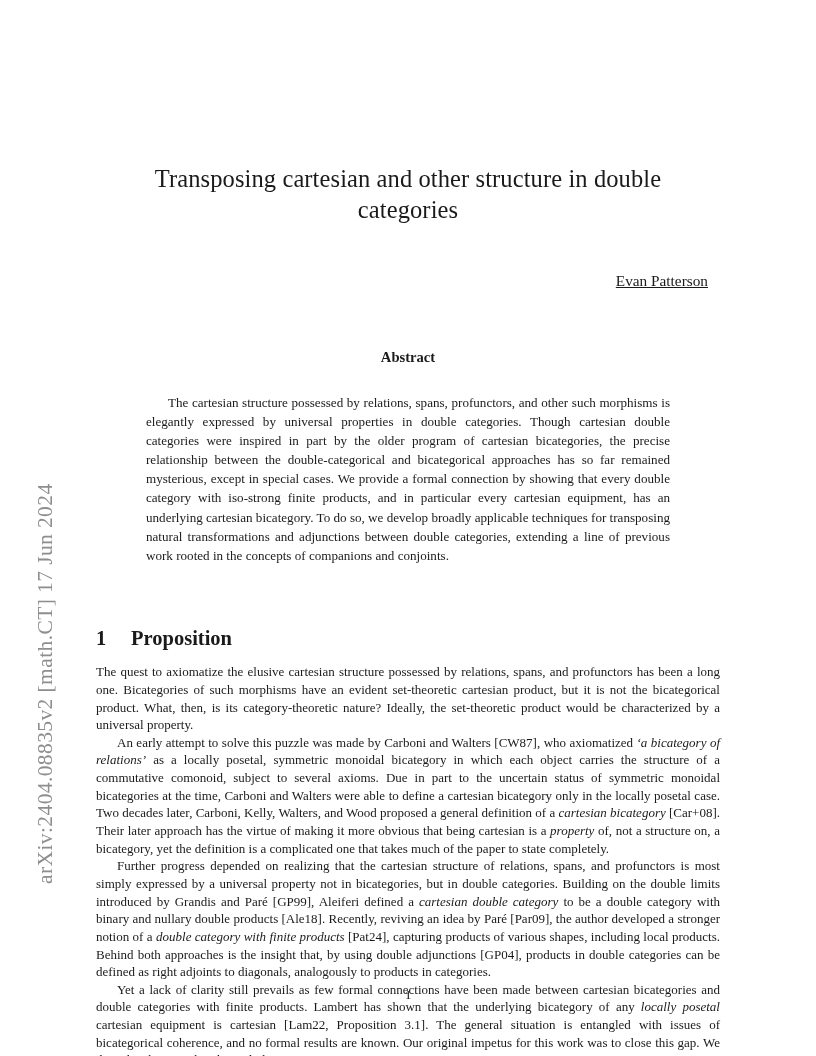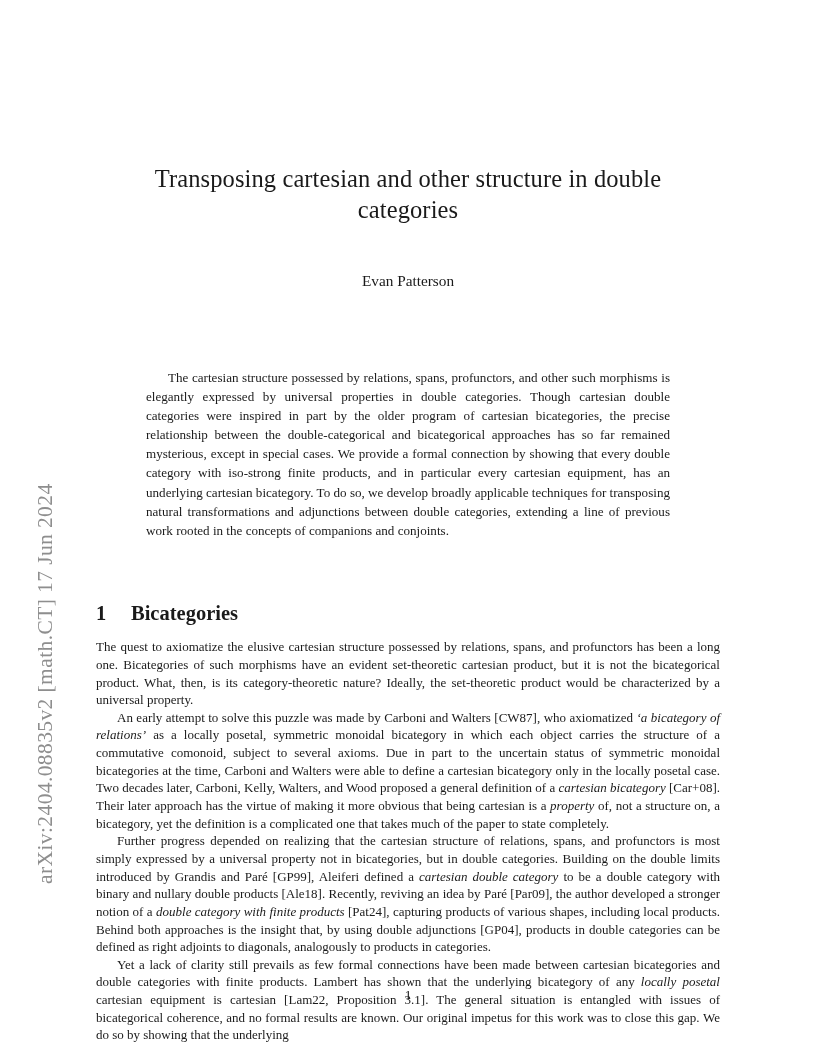--- a/index.html
+++ b/index.html
@@ -50,24 +50,25 @@
     margin: 16px;
     padding-top: 148px;
     font-size: 24.5px;
     font-weight: normal;
     text-align: center;
     line-height: 1.25;
     letter-spacing: 0.1px;
   }
 
   .author {
-    margin: 4px;
+    margin: 12px;
     padding-top: 31px;
     font-size: 15.3px;
-    text-align: center;
+    text-align: right;
+    text-decoration: underline;
   }
 
   
   .abstract-wrap {
     margin: 0 34px;
     padding-top: 47px;
   }
   .abstract-heading {
     margin: 0;
     font-size: 14.6px;
@@ -133,25 +134,26 @@
 
   <div class="arxiv-stamp">arXiv:2404.08835v2  [math.CT]  17 Jun 2024</div>
 
   <div class="content">
 
     <h1 class="title">Transposing cartesian and other structure in double categories</h1>
 
     <p class="author">Evan Patterson</p>
 
     <div class="abstract-wrap">
+      <p class="abstract-heading">Abstract</p>
       <p class="abstract-body">The cartesian structure possessed by relations, spans, profunctors, and other such morphisms is elegantly expressed by universal properties in double categories. Though cartesian double categories were inspired in part by the older program of cartesian bicategories, the precise relationship between the double-categorical and bicategorical approaches has so far remained mysterious, except in special cases. We provide a formal connection by showing that every double category with iso-strong finite products, and in particular every cartesian equipment, has an underlying cartesian bicategory. To do so, we develop broadly applicable techniques for transposing natural transformations and adjunctions between double categories, extending a line of previous work rooted in the concepts of companions and conjoints.</p>
     </div>
 
     <h2 class="section-heading">
-      <span class="secnum">1</span><span>Bicategories</span>
+      <span class="secnum">1</span><span>Proposition</span>
     </h2>
 
     <p class="body-par first">The quest to axiomatize the elusive cartesian structure possessed by relations, spans, and profunctors has been a long one. Bicategories of such morphisms have an evident set-theoretic cartesian product, but it is not the bicategorical product. What, then, is its category-theoretic nature? Ideally, the set-theoretic product would be characterized by a universal property.</p>
 
     <p class="body-par indent"><span>An early attempt to solve this puzzle was made by Carboni and Walters [CW87], who axiomatized </span><em>‘a bicategory of relations’</em><span> as a locally posetal, symmetric monoidal bicategory in which each object carries the structure of a commutative comonoid, subject to several axioms. Due in part to the uncertain status of symmetric monoidal bicategories at the time, Carboni and Walters were able to define a cartesian bicategory only in the locally posetal case. Two decades later, Carboni, Kelly, Walters, and Wood proposed a general definition of a </span><em>cartesian bicategory</em><span> [Car+08]. Their later approach has the virtue of making it more obvious that being cartesian is a </span><em>property</em><span> of, not a structure on, a bicategory, yet the definition is a complicated one that takes much of the paper to state completely.</span></p>
 
     <p class="body-par indent"><span>Further progress depended on realizing that the cartesian structure of relations, spans, and profunctors is most simply expressed by a universal property not in bicategories, but in double categories. Building on the double limits introduced by Grandis and Paré [GP99], Aleiferi defined a </span><em>cartesian double category</em><span> to be a double category with binary and nullary double products [Ale18]. Recently, reviving an idea by Paré [Par09], the author developed a stronger notion of a </span><em>double category with finite products</em><span> [Pat24], capturing products of various shapes, including local products. Behind both approaches is the insight that, by using double adjunctions [GP04], products in double categories can be defined as right adjoints to diagonals, analogously to products in categories.</span></p>
 
     <p class="body-par indent"><span>Yet a lack of clarity still prevails as few formal connections have been made between cartesian bicategories and double categories with finite products. Lambert has shown that the underlying bicategory of any </span><em>locally posetal</em><span> cartesian equipment is cartesian [Lam22, Proposition 3.1]. The general situation is entangled with issues of bicategorical coherence, and no formal results are known. Our original impetus for this work was to close this gap. We do so by showing that the underlying</span></p>
 

